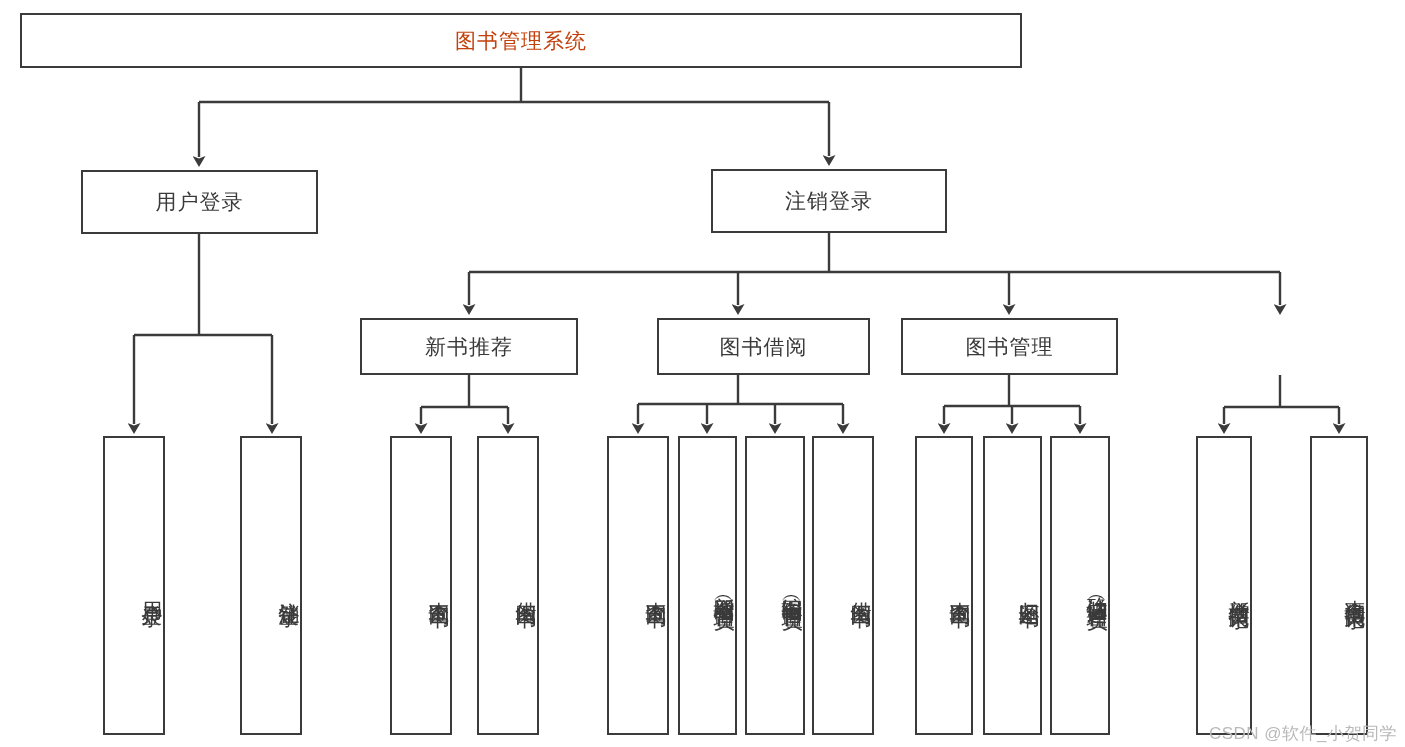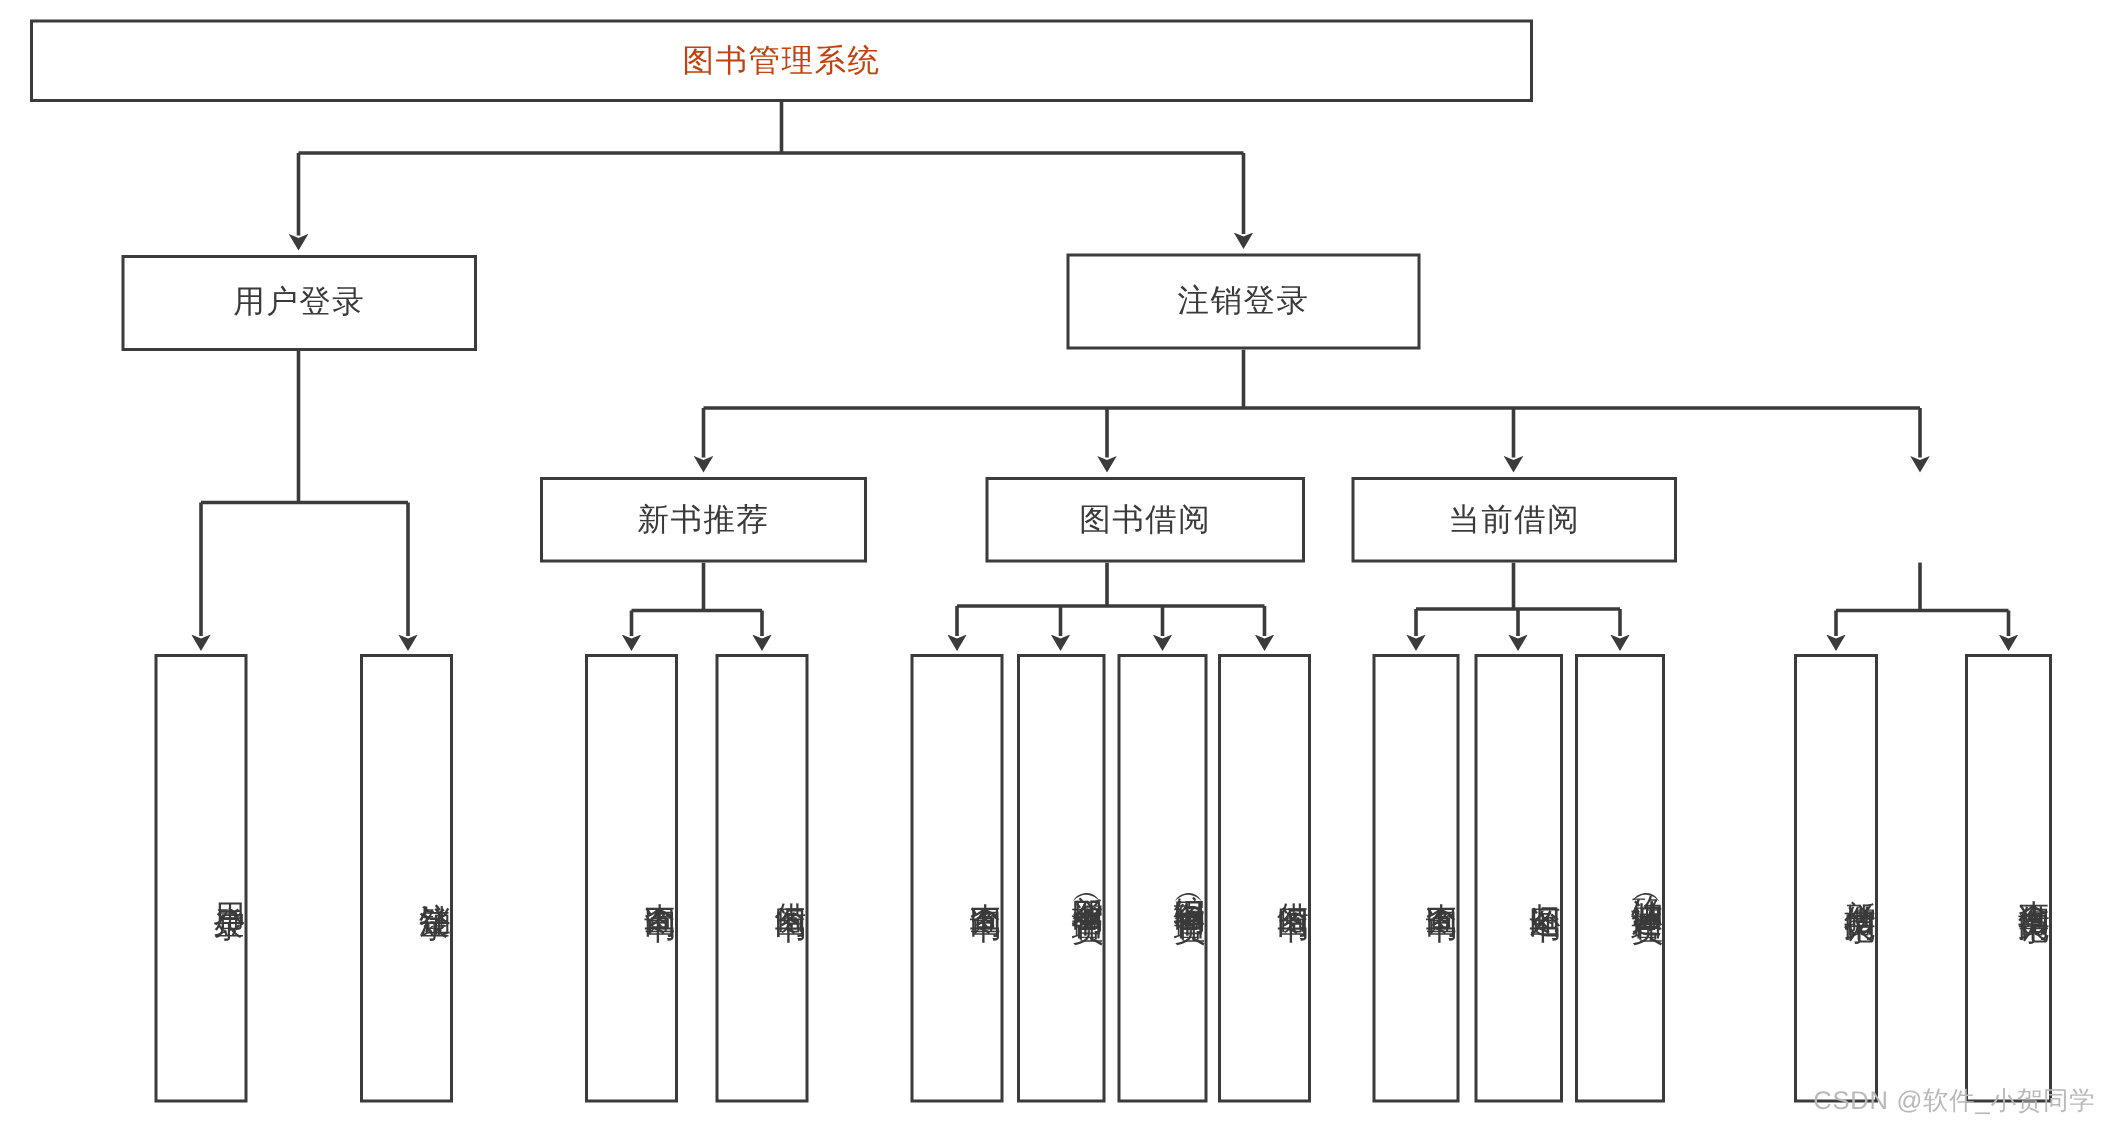--- a/index.html
+++ b/index.html
@@ -141,21 +141,21 @@
     </g>
   </svg>
 
   <div class="node-box horizontal" style="left: 20px; top: 13px; width: 1002px; height: 55px; border-color: rgb(59, 59, 59); color: #c2410c; background: rgb(255, 255, 255);">图书管理系统</div>
 
   <div class="node-box horizontal" style="left: 81px; top: 170px; width: 237px; height: 64px; border-color: rgb(59, 59, 59); color: rgb(58, 58, 58); background: rgb(255, 255, 255);">用户登录</div>
   <div class="node-box horizontal" style="left: 711px; top: 169px; width: 236px; height: 64px; border-color: rgb(59, 59, 59); color: rgb(58, 58, 58); background: rgb(255, 255, 255);">注销登录</div>
 
   <div class="node-box horizontal" style="left: 360px; top: 318px; width: 218px; height: 57px; border-color: rgb(59, 59, 59); color: rgb(58, 58, 58); background: rgb(255, 255, 255);">新书推荐</div>
   <div class="node-box horizontal" style="left: 632px; top: 318px; width: 213px; height: 57px; border-color: rgb(59, 59, 59); color: rgb(58, 58, 58); background: rgb(255, 255, 255); margin-left: 25px;">图书借阅</div>
-  <div class="node-box horizontal" style="left: 901px; top: 318px; width: 217px; height: 57px; border-color: rgb(59, 59, 59); color: rgb(58, 58, 58); background: rgb(255, 255, 255);">当前借阅</div>
+  <div class="node-box horizontal" style="left: 901px; top: 318px; width: 217px; height: 57px; border-color: rgb(59, 59, 59); color: rgb(58, 58, 58); background: rgb(255, 255, 255);">图书管理</div>
 
   <div class="node-box vertical" style="left: 103px; top: 436px; width: 62px; height: 299px; border-color: rgb(59, 59, 59); color: rgb(58, 58, 58); background: rgb(255, 255, 255);">用户登录</div>
   <div class="node-box vertical" style="left: 240px; top: 436px; width: 62px; height: 299px; border-color: rgb(59, 59, 59); color: rgb(58, 58, 58); background: rgb(255, 255, 255);">注销登录</div>
   <div class="node-box vertical" style="left: 390px; top: 436px; width: 62px; height: 299px; border-color: rgb(59, 59, 59); color: rgb(58, 58, 58); background: rgb(255, 255, 255);">查询图书</div>
   <div class="node-box vertical" style="left: 477px; top: 436px; width: 62px; height: 299px; border-color: rgb(59, 59, 59); color: rgb(58, 58, 58); background: rgb(255, 255, 255);">借阅图书</div>
   <div class="node-box vertical" style="left: 607px; top: 436px; width: 62px; height: 299px; border-color: rgb(59, 59, 59); color: rgb(58, 58, 58); background: rgb(255, 255, 255);">查询图书</div>
   <div class="node-box vertical" style="left: 678px; top: 436px; width: 59px; height: 299px; border-color: rgb(59, 59, 59); color: rgb(58, 58, 58); background: rgb(255, 255, 255);">新增图书（管理员）</div>
   <div class="node-box vertical" style="left: 745px; top: 436px; width: 60px; height: 299px; border-color: rgb(59, 59, 59); color: rgb(58, 58, 58); background: rgb(255, 255, 255);">编辑图书（管理员）</div>
   <div class="node-box vertical" style="left: 812px; top: 436px; width: 62px; height: 299px; border-color: rgb(59, 59, 59); color: rgb(58, 58, 58); background: rgb(255, 255, 255);">借阅图书</div>
   <div class="node-box vertical" style="left: 915px; top: 436px; width: 58px; height: 299px; border-color: rgb(59, 59, 59); color: rgb(58, 58, 58); background: rgb(255, 255, 255);">查询图书</div>

